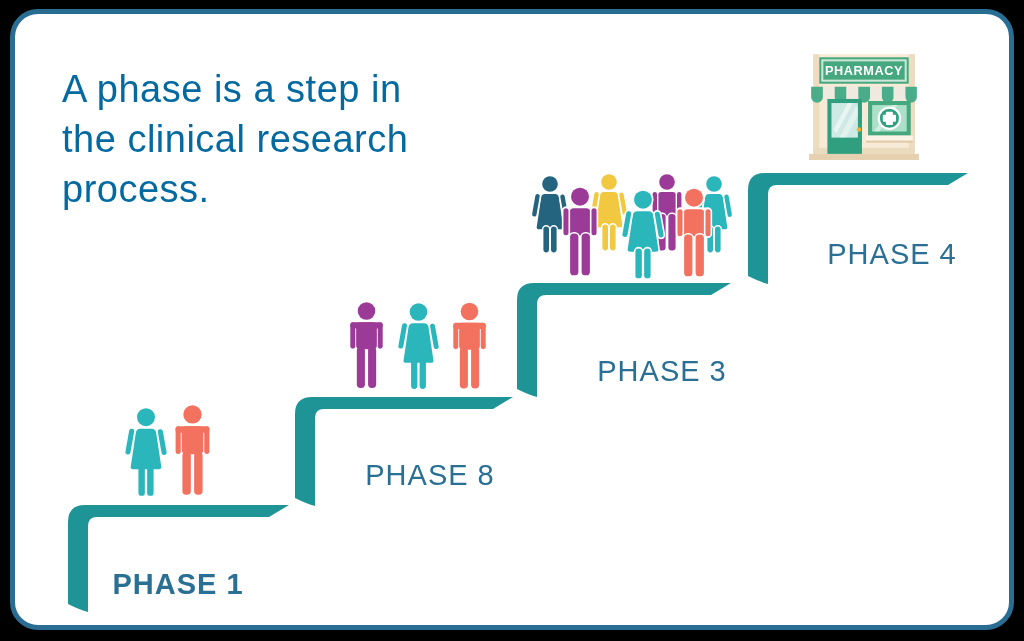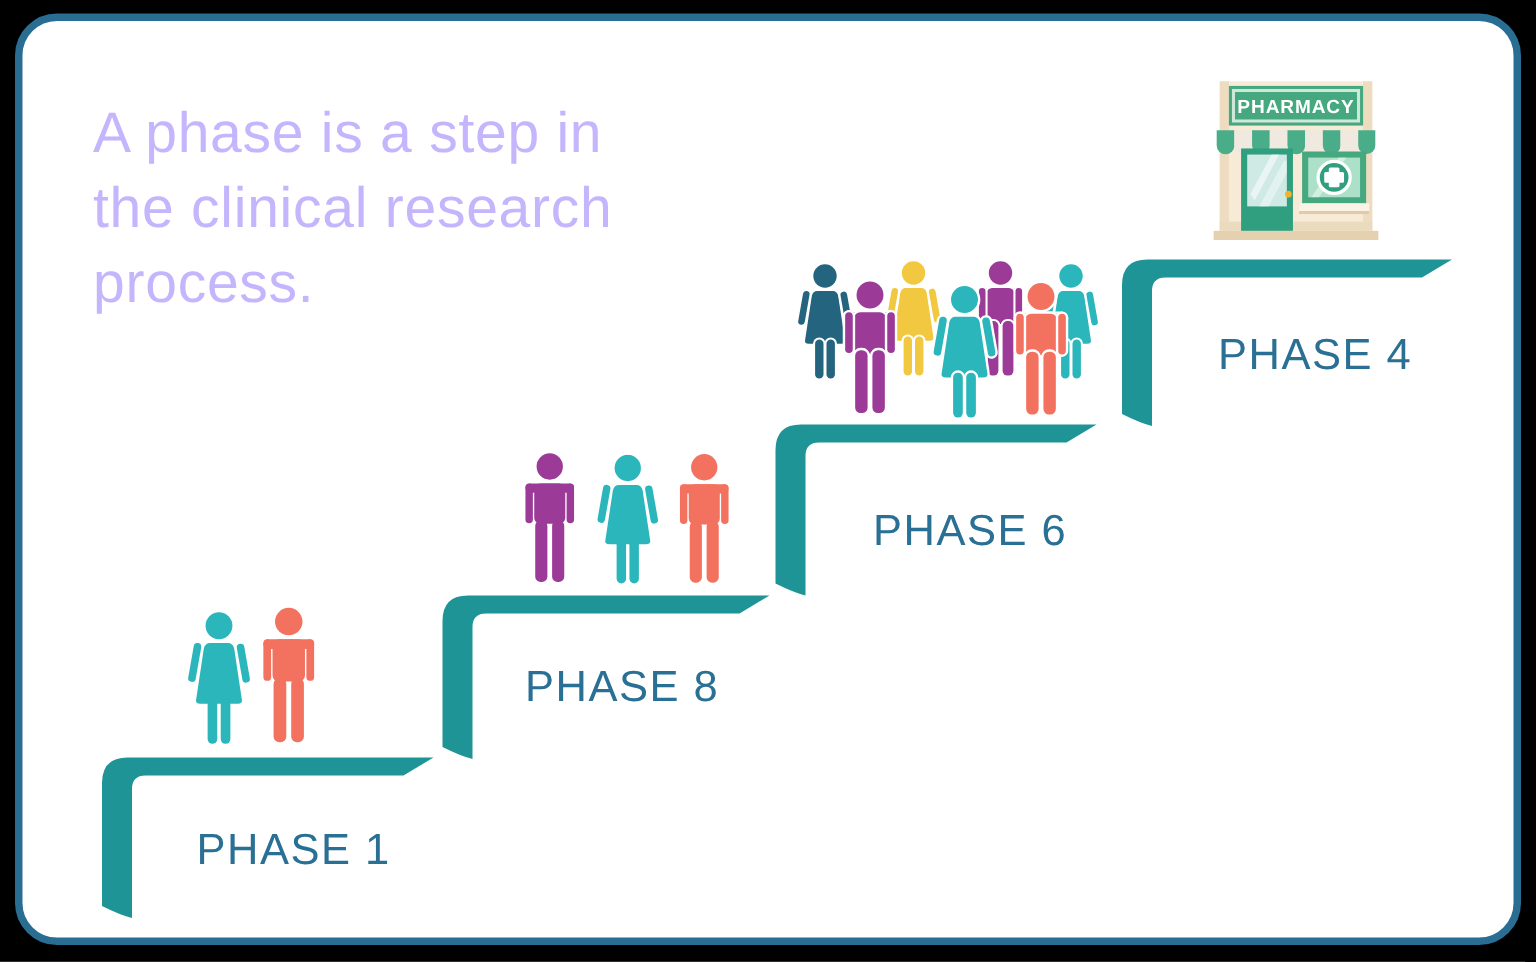--- a/index.html
+++ b/index.html
@@ -1,24 +1,24 @@
 <!DOCTYPE html>
 <html><head>
 <meta charset="utf-8">
 <style>
   html,body{margin:0;padding:0;background:#000;}
   .stage{position:relative;width:1024px;height:641px;background:#000;overflow:hidden;
          font-family:"Liberation Sans", sans-serif;}
   .card{position:absolute;left:10px;top:9px;width:1004px;height:621px;background:#fff;
         border:5px solid #2a6d92;border-radius:28px;box-sizing:border-box;}
   .title{position:absolute;left:62px;top:64px;width:430px;font-size:38px;line-height:50px;
-         color:#c4b5fd;white-space:pre-line;letter-spacing:.5px;}
-  .phase-label{position:absolute;width:160px;text-align:left;font-size:29px;color:#2a6f94;
-               letter-spacing:1px;font-weight:400;}
-  .lbl1{left:131px;top:551px;}
+         color:#0369a1;white-space:pre-line;letter-spacing:.5px;}
+  .phase-label{position:absolute;width:160px;text-align:center;font-size:29px;color:#2a6f94;
+               letter-spacing:1px;font-weight:400;margin-top:17px;}
+  .lbl1{left:98px;top:551px;font-weight:bold;}
   .lbl2{left:350px;top:442px;}
   .lbl3{left:582px;top:338px;}
   .lbl4{left:812px;top:221px;}
   svg.scene{position:absolute;left:0;top:0;width:1024px;height:641px;}
   .outlined{stroke:#fff;stroke-width:7;paint-order:stroke;stroke-linejoin:round;}
   .sign-text{font-family:"Liberation Sans", sans-serif;font-weight:bold;font-size:12.5px;
              letter-spacing:.6px;}
 </style>
 </head>
 <body>
@@ -120,15 +120,15 @@
         <rect x="81.5" y="70.5" width="7" height="13" rx="1" fill="#ffffff"></rect>
         <rect x="78.5" y="73.5" width="13" height="7" rx="1" fill="#ffffff"></rect>
         <rect x="62" y="94" width="46" height="5" fill="#fbf3e6"></rect>
         <rect x="62" y="99" width="46" height="2" fill="#e0cba8"></rect>
       </g>
     </svg>
   </svg>
 
   <div class="phase-label lbl1">PHASE 1</div>
   <div class="phase-label lbl2">PHASE 8</div>
-  <div class="phase-label lbl3">PHASE 6</div>
+  <div class="phase-label lbl3">PHASE 3</div>
   <div class="phase-label lbl4">PHASE 4</div>
 </div>
 
 </body></html>

